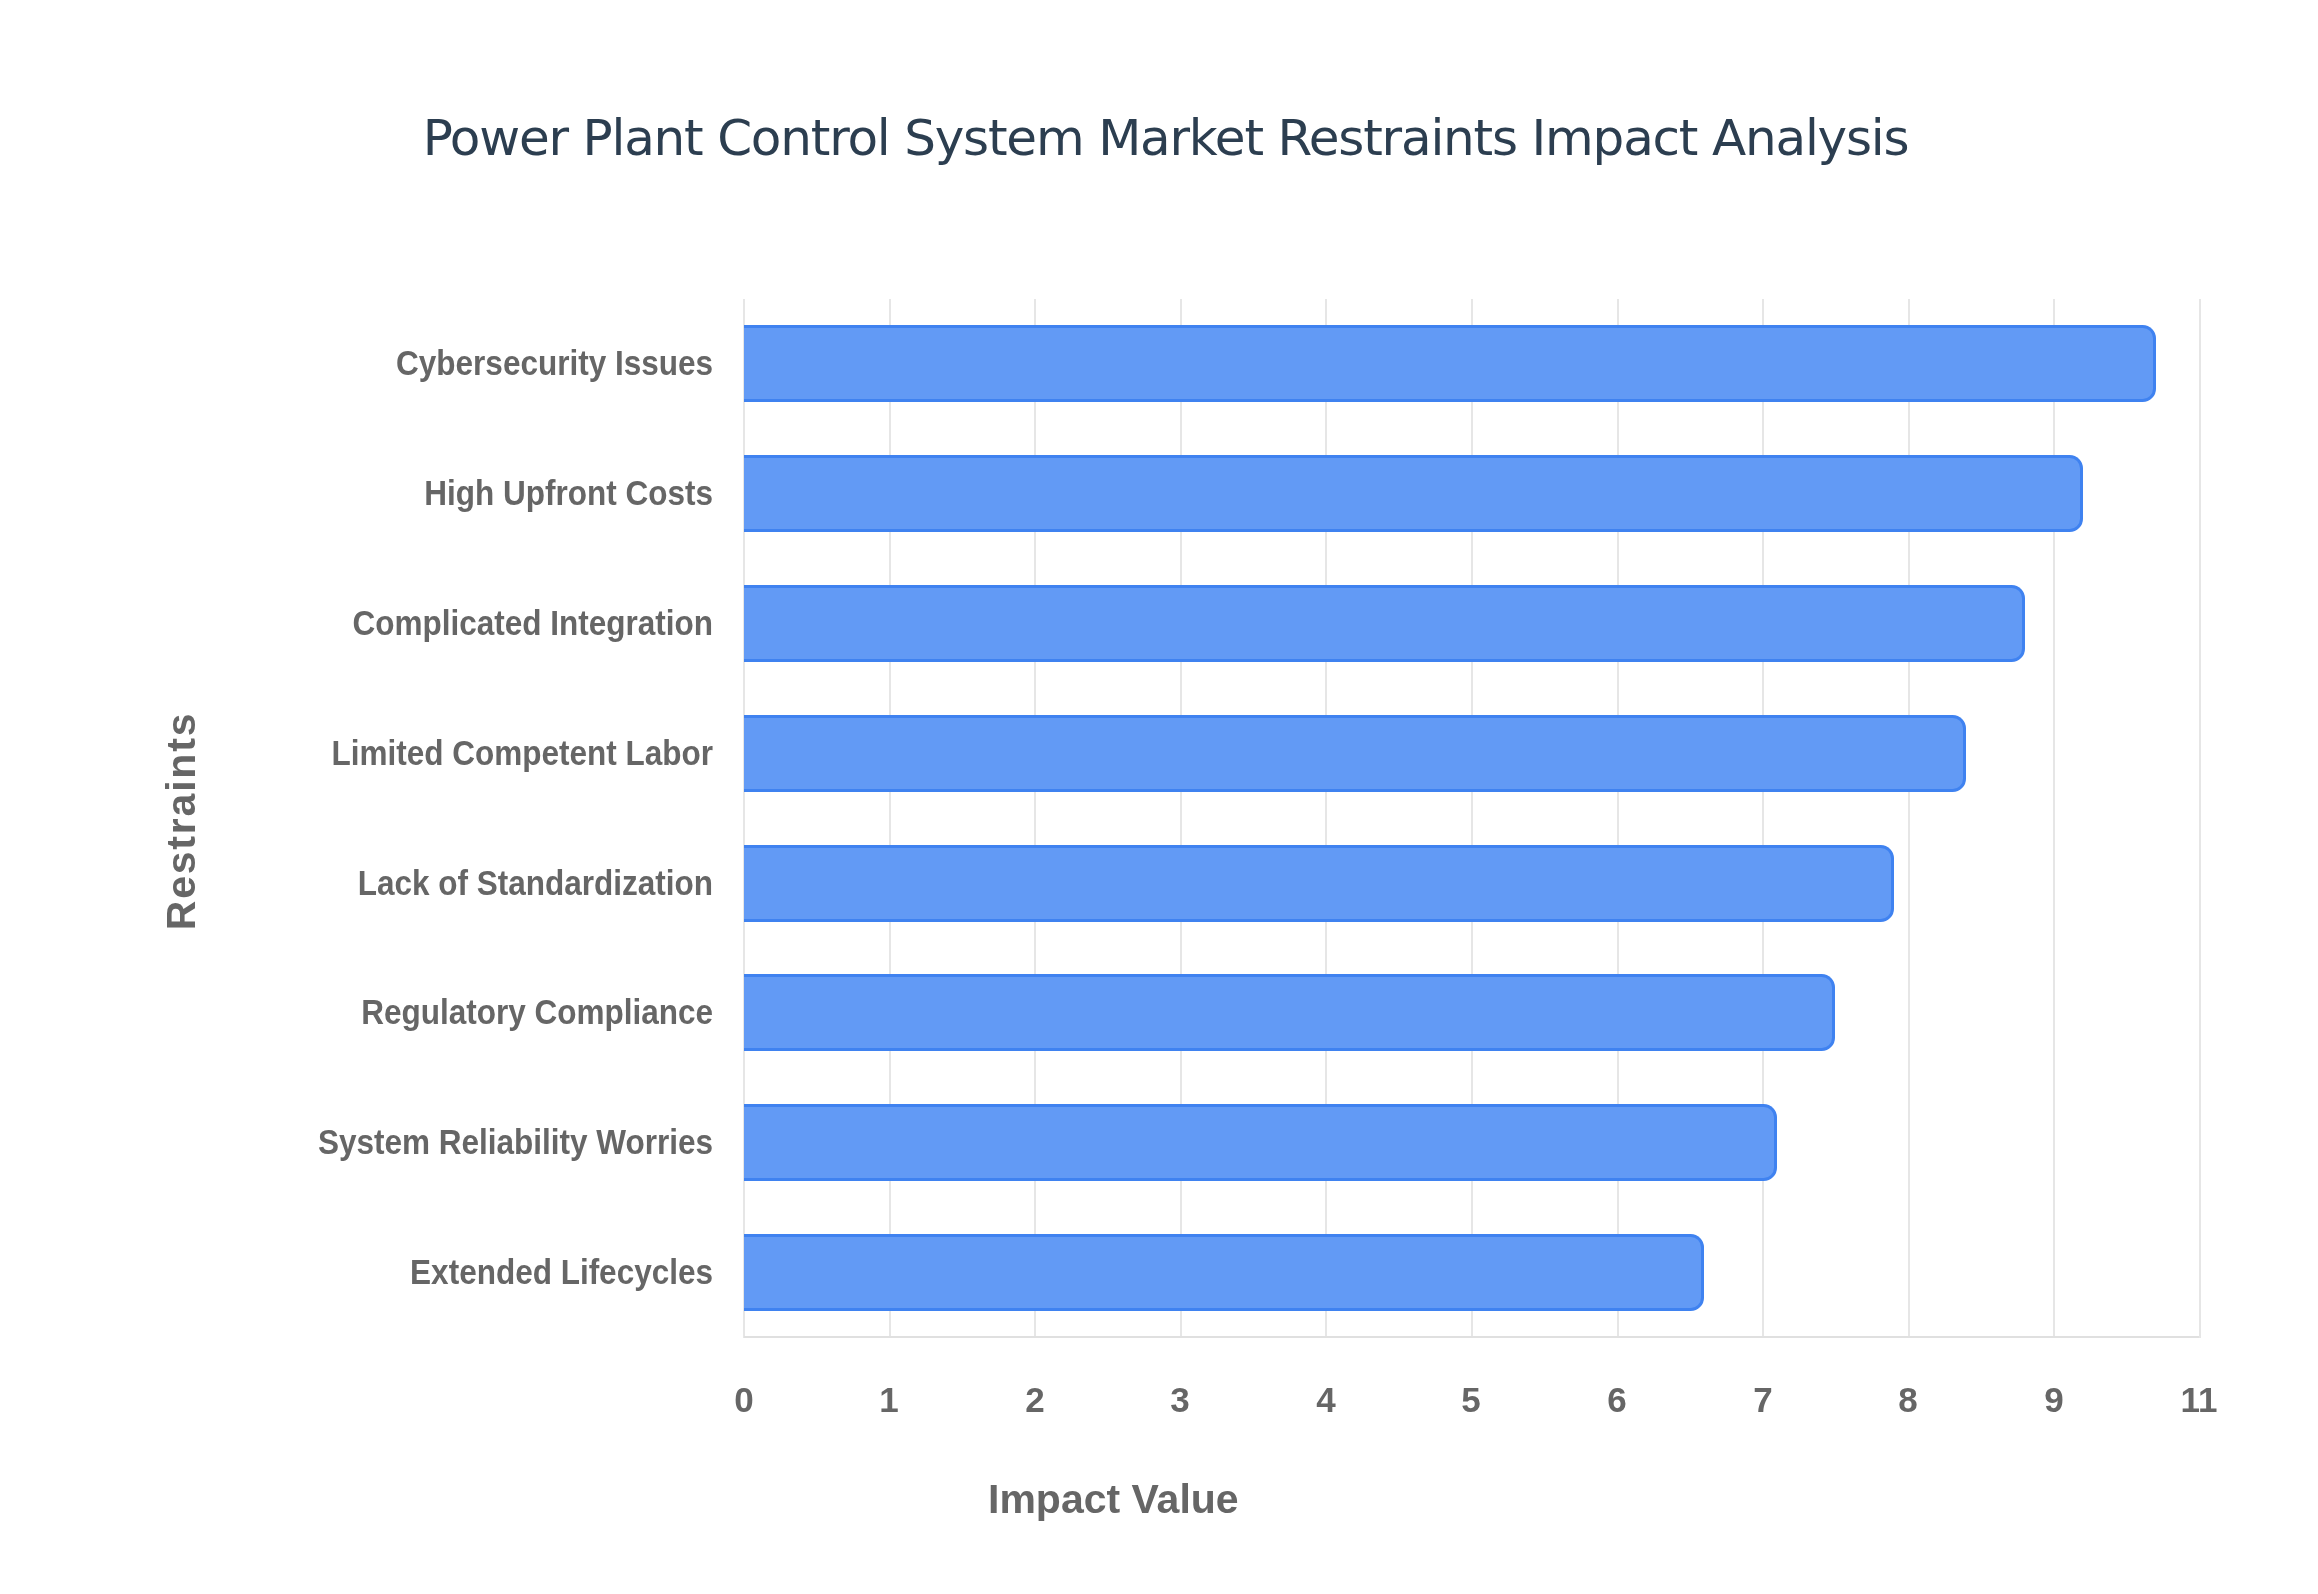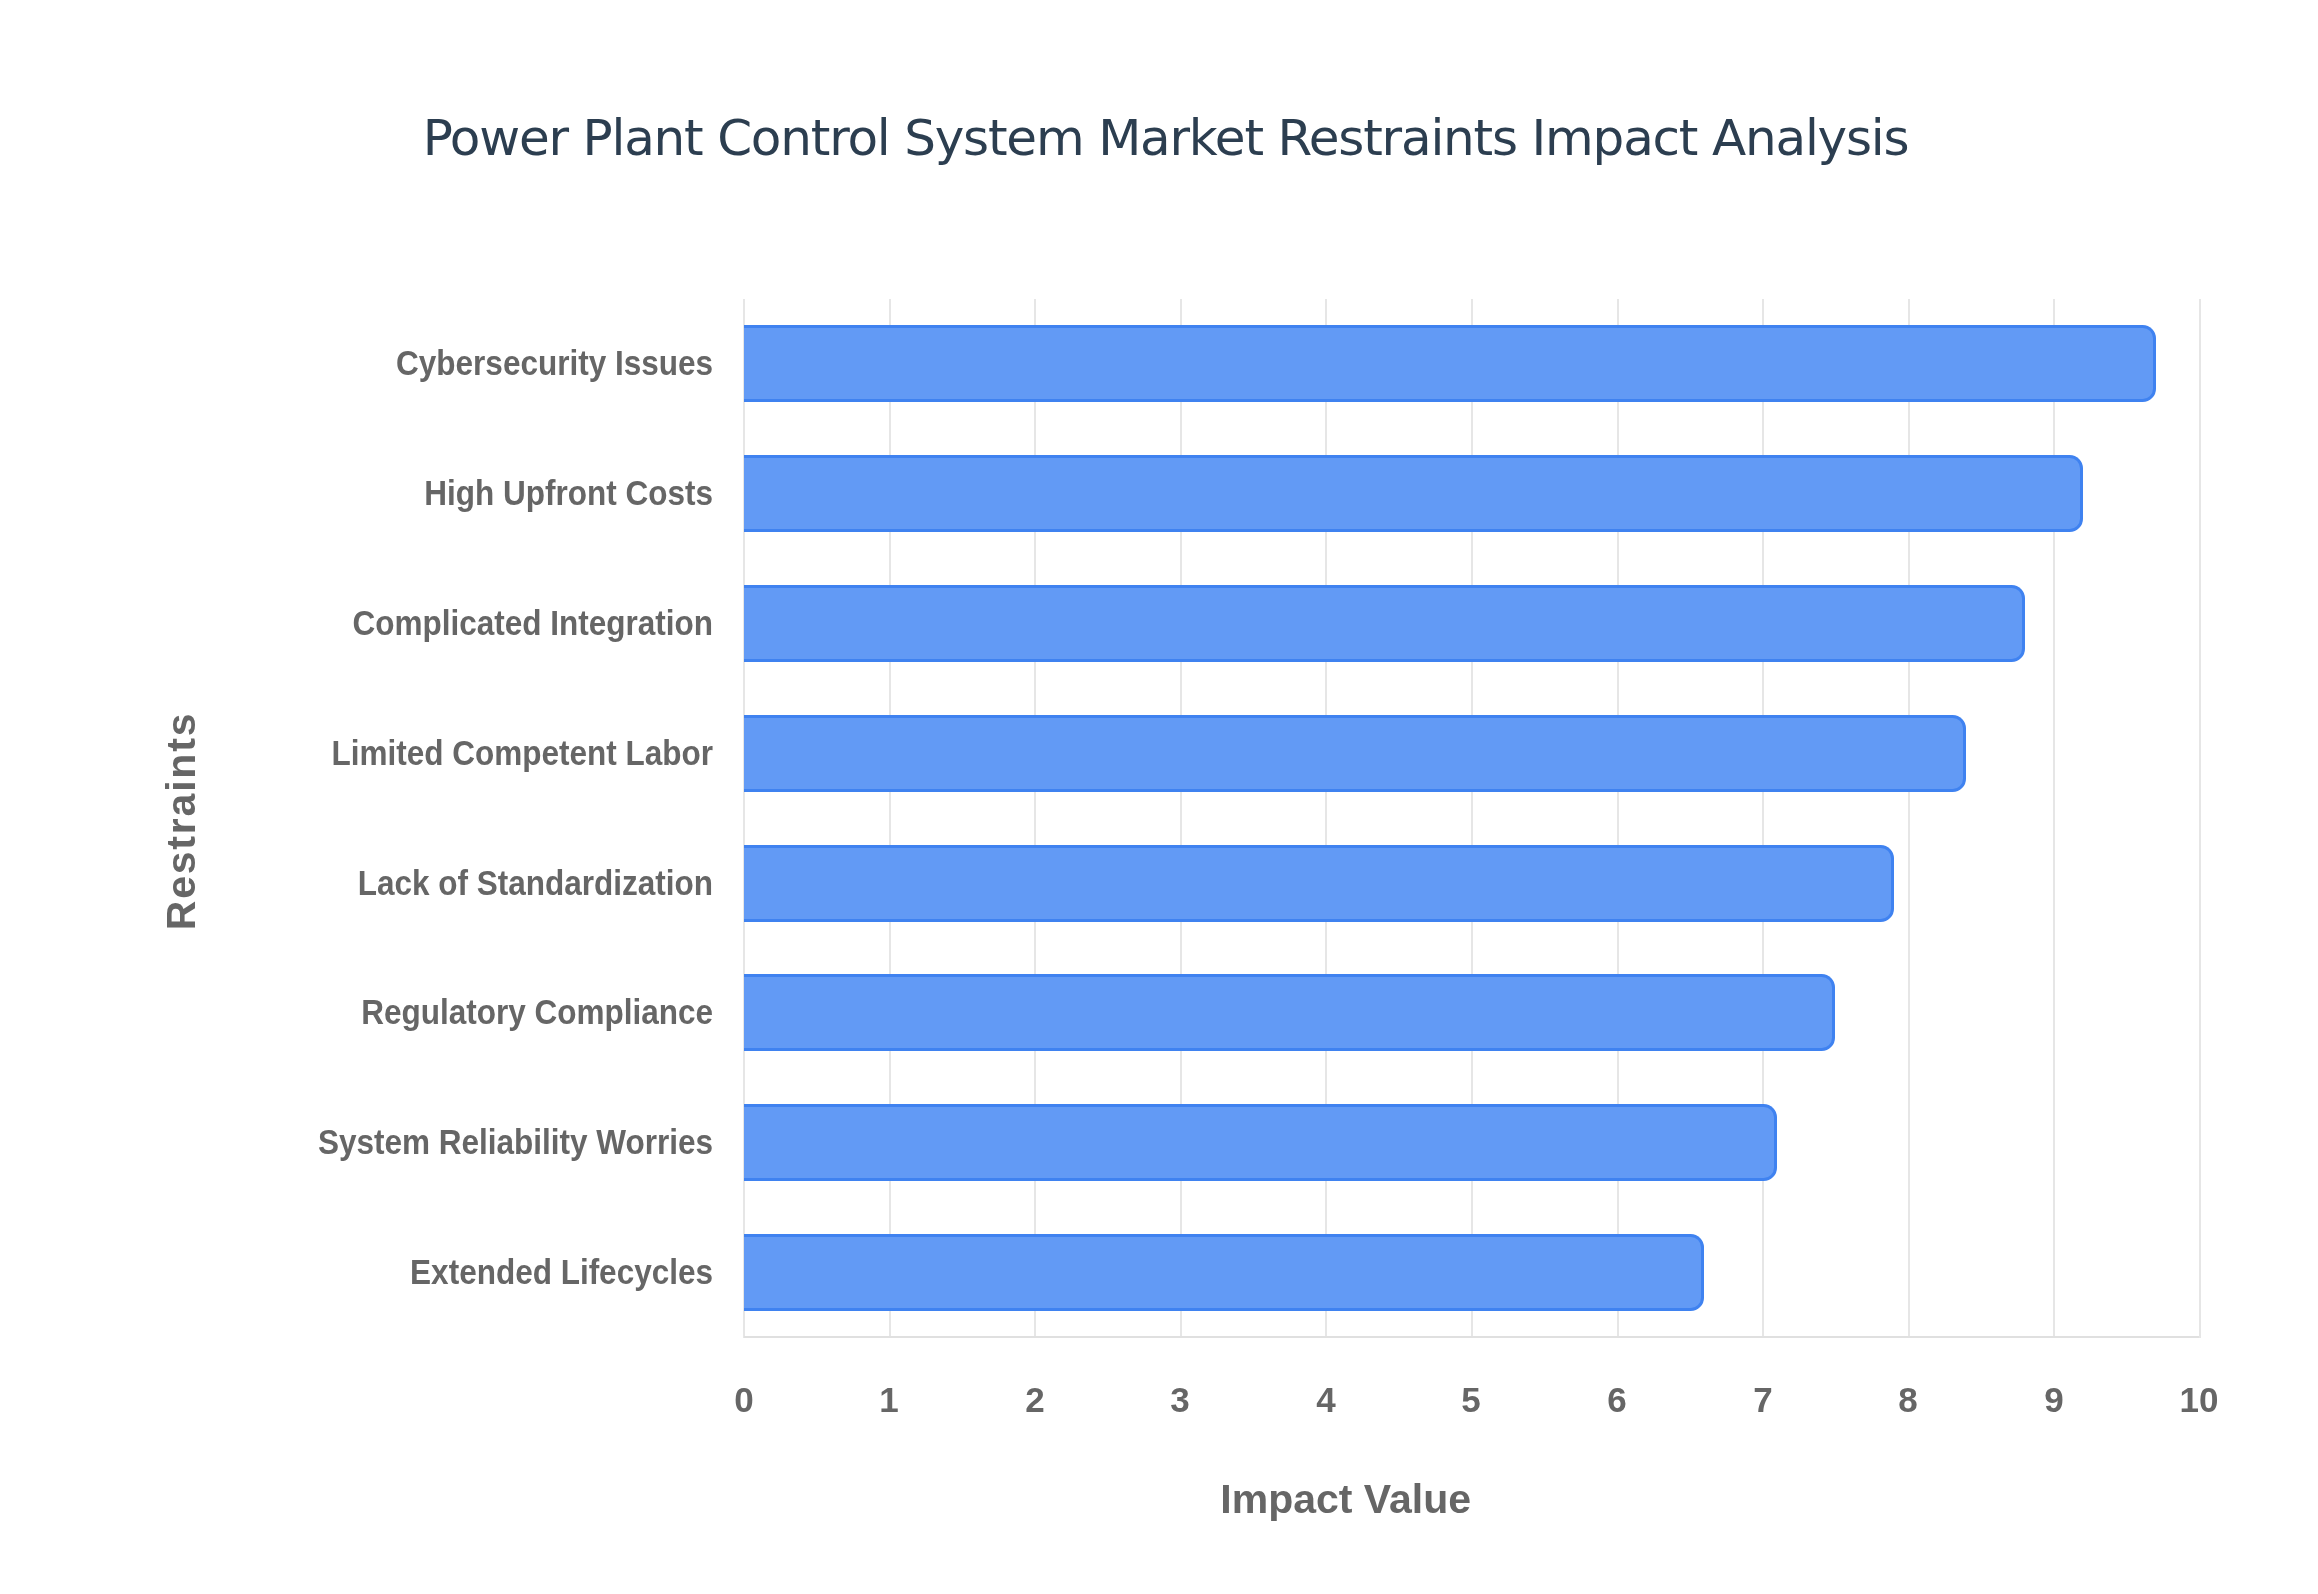--- a/index.html
+++ b/index.html
@@ -4,21 +4,21 @@
 <style>
   html, body { margin:0; padding:0; background:#ffffff; }
   body { width:2319px; height:1594px; position:relative; overflow:hidden; font-family:"Liberation Sans", sans-serif; }
   .title { position:absolute; left:0; width:2331px; top:109px; text-align:center; font-size:50px; color:#2c3e50; font-family:"DejaVu Sans", sans-serif; letter-spacing:-1.2px; }
   .plot { position:absolute; left:744px; top:299px; width:1455px; height:1039px; }
   .grid { position:absolute; top:0; bottom:0; width:1.8px; background:#e6e6e6; }
   .axisline { position:absolute; left:0; right:0; bottom:0; height:1.8px; background:#e0e0e0; }
   .bar { position:absolute; left:0; height:77px; background:#629af5; border:3.6px solid #3f82f0; border-left:none; border-radius:0 13.3px 13.3px 0; box-sizing:border-box; }
   .ylabel { position:absolute; right:1606px; width:604px; text-align:right; font-size:35px; font-weight:bold; color:#666666; transform:scaleX(0.9); transform-origin:right center; }
   .xtick { position:absolute; top:1380px; width:72px; margin-left:-36px; text-align:center; font-size:35px; font-weight:bold; color:#666666; }
-  .xtitle { position:absolute; top:1476px; left:1230px; width:483px; margin-left:-242px; text-align:right; font-size:41px; font-weight:bold; color:#666666; }
+  .xtitle { position:absolute; top:1476px; left:1230px; width:483px; margin-left:-242px; text-align:left; font-size:41px; font-weight:bold; color:#666666; }
   .ytitle { position:absolute; left:181px; top:821px; font-size:41px; font-weight:bold; color:#666666; transform:translate(-50%,-50%) rotate(-90deg); white-space:nowrap; letter-spacing:1.8px; }
 </style>
 </head>
 <body>
 
 <div class="title">Power Plant Control System Market Restraints Impact Analysis</div>
 
 <div class="ytitle">Restraints</div>
 <div class="xtitle">Impact Value</div>
 
@@ -36,21 +36,21 @@
     <div class="xtick" style="left: 744px;">0</div>
     <div class="xtick" style="left: 889px;">1</div>
     <div class="xtick" style="left: 1035px;">2</div>
     <div class="xtick" style="left: 1180px;">3</div>
     <div class="xtick" style="left: 1326px;">4</div>
     <div class="xtick" style="left: 1471px;">5</div>
     <div class="xtick" style="left: 1617px;">6</div>
     <div class="xtick" style="left: 1763px;">7</div>
     <div class="xtick" style="left: 1908px;">8</div>
     <div class="xtick" style="left: 2054px;">9</div>
-    <div class="xtick" style="left: 2199px;">10</div>
+    <div class="xtick" style="left: 2199px;">11</div>
   </div>
 
 <div class="plot" id="plot">
     <div class="grid" style="left: 1455px;"></div>
     <div class="grid" style="left: 1309px;"></div>
     <div class="grid" style="left: 1164px;"></div>
     <div class="grid" style="left: 1018px;"></div>
     <div class="grid" style="left: 873px;"></div>
     <div class="grid" style="left: 727px;"></div>
     <div class="grid" style="left: 581px;"></div>

